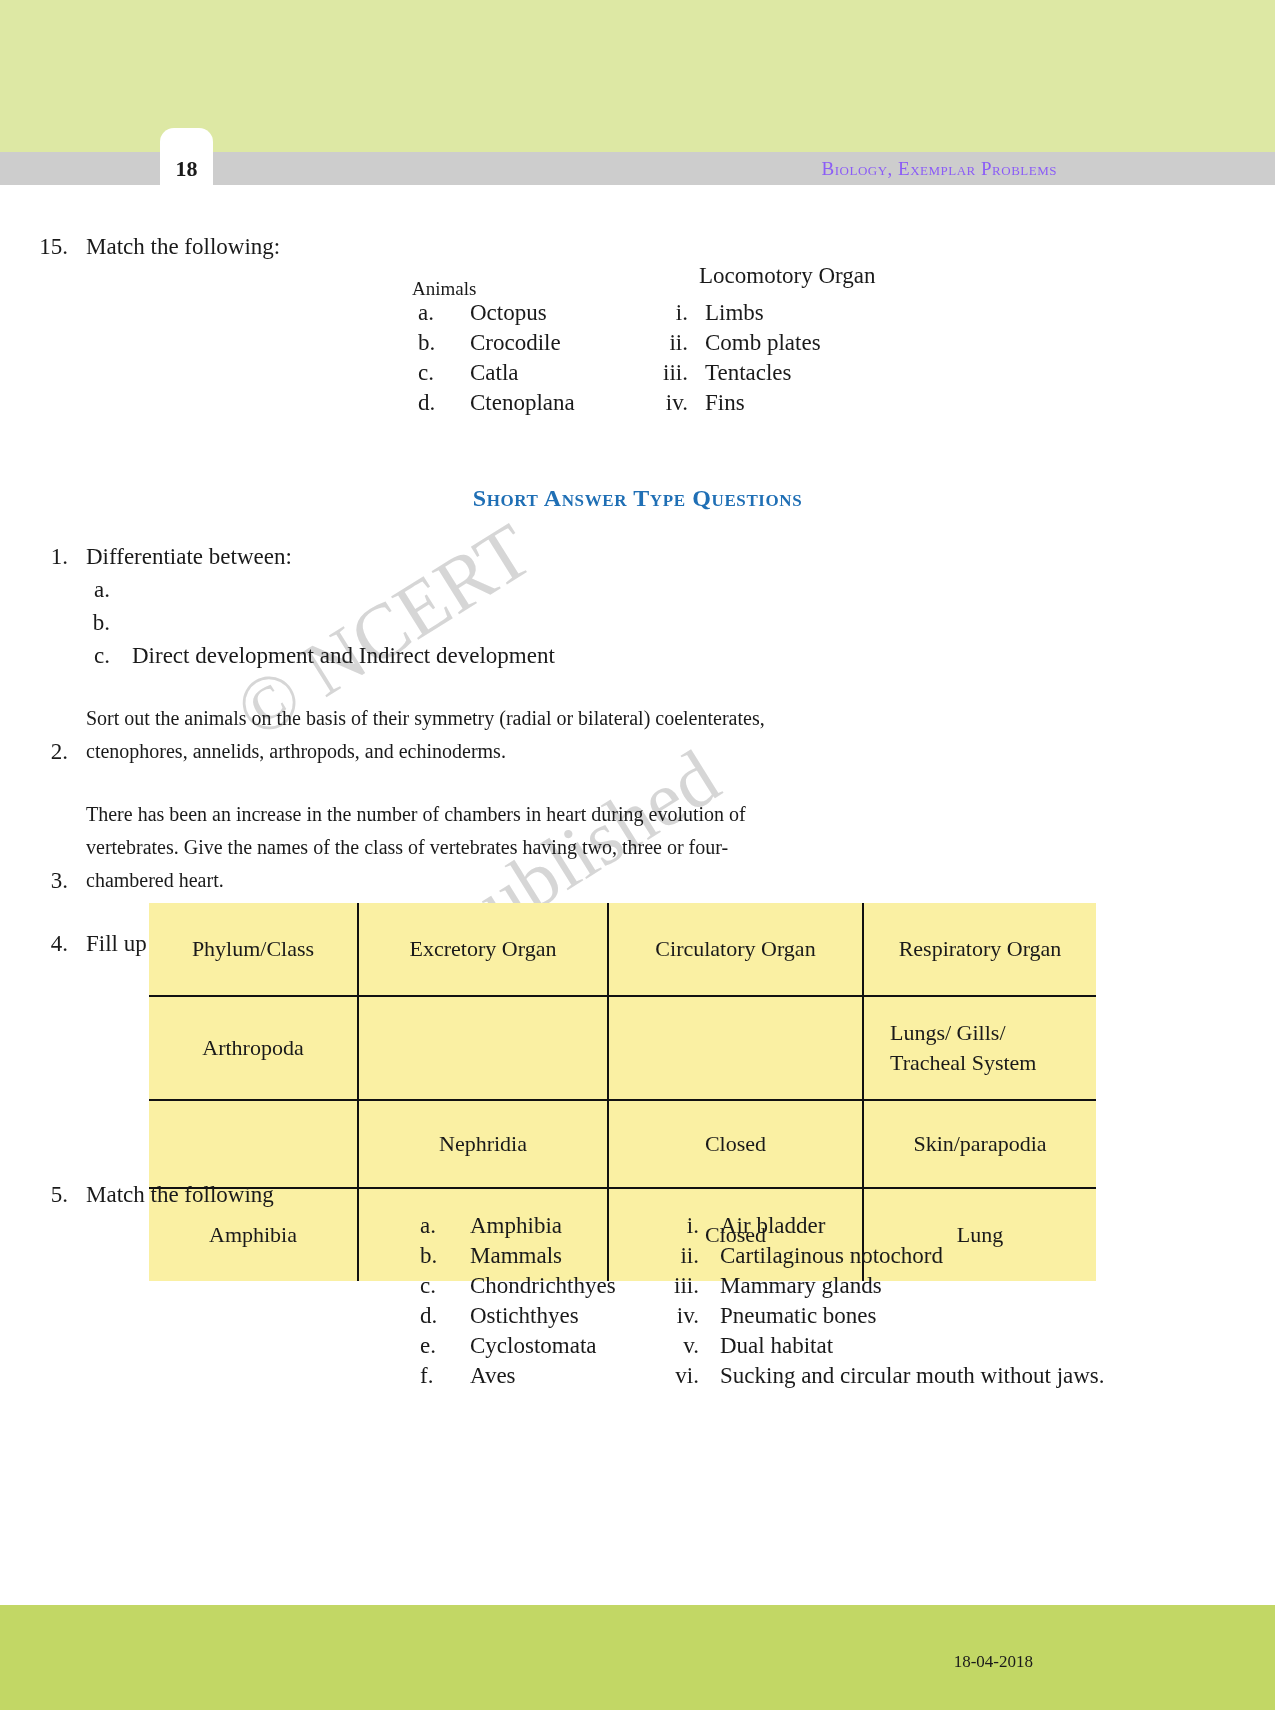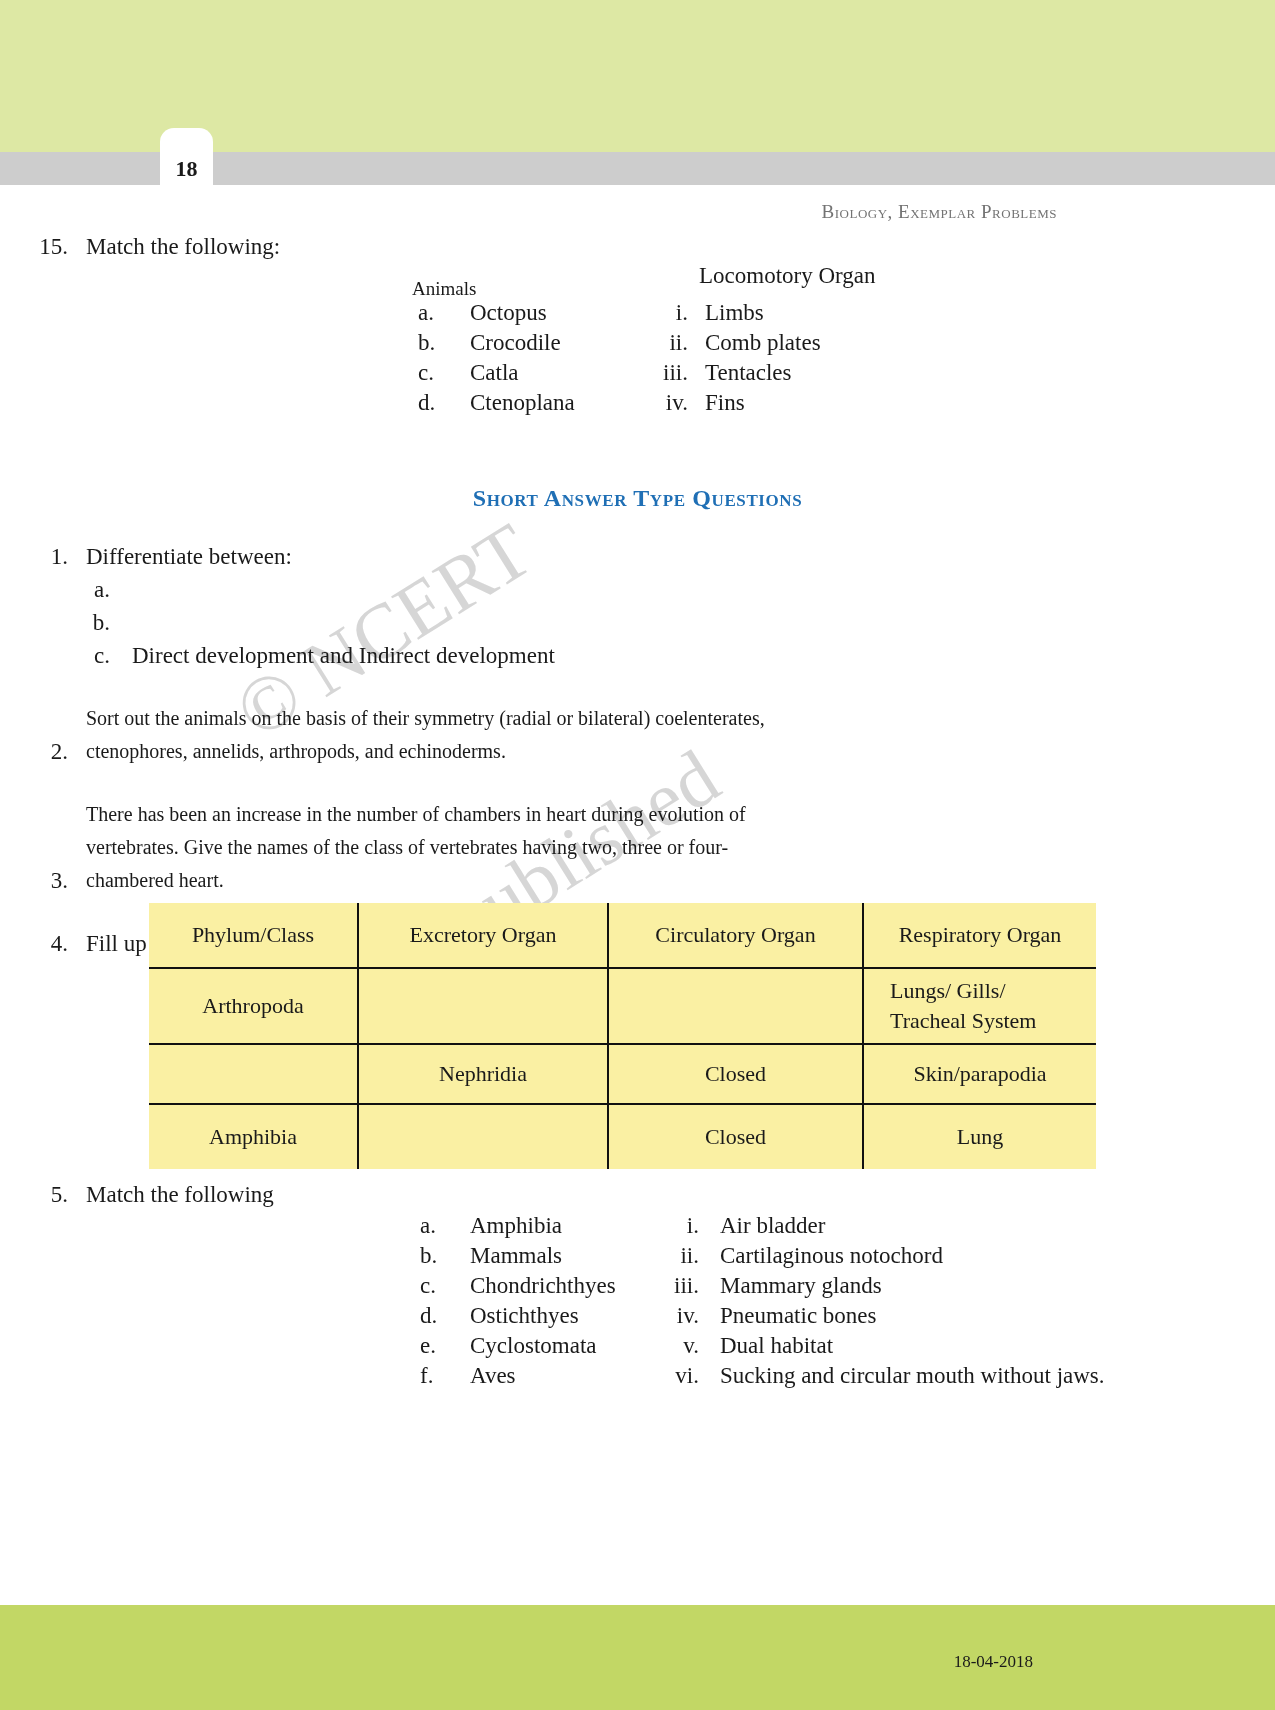--- a/index.html
+++ b/index.html
@@ -57,23 +57,22 @@
   }
   .header-title {
     position: absolute;
     right: 218px; top: 152px;
     height: 33px;
     line-height: 33px;
     font-family: "Liberation Serif", "DejaVu Serif", serif;
     font-size: 19px;
     font-variant: small-caps;
     letter-spacing: 0.5px;
-    color: #737373;
+    color: #8b5cf6;
     white-space: nowrap;
-    margin-top: 43px;
   }
 
   
   .bottom-band {
     position: absolute;
     left: 0; bottom: 0;
     width: 1275px;
     height: 105px;
     background: #c2d765;
   }
@@ -212,21 +211,21 @@
     background: #faf0a3;
     table-layout: fixed;
   }
   table.fill-table td {
     border: 2px solid #111111;
     background: #faf0a3;
     font-size: 22px;
     line-height: 30px;
     text-align: center;
     vertical-align: middle;
-    padding: 6px 4px;
+    padding: 20px 4px;
     font-family: "Liberation Serif", "DejaVu Serif", serif;
     color: #1a1a1a;
   }
   table.fill-table tr.hdr td { height: 52px; }
   table.fill-table tr.r1 td { height: 62px; }
   table.fill-table tr.r2 td { height: 46px; }
   table.fill-table tr.r3 td { height: 46px; }
   table.fill-table tr.r4 td { height: 52px; }
   
   table.fill-table td:first-child { border-left: none; }

